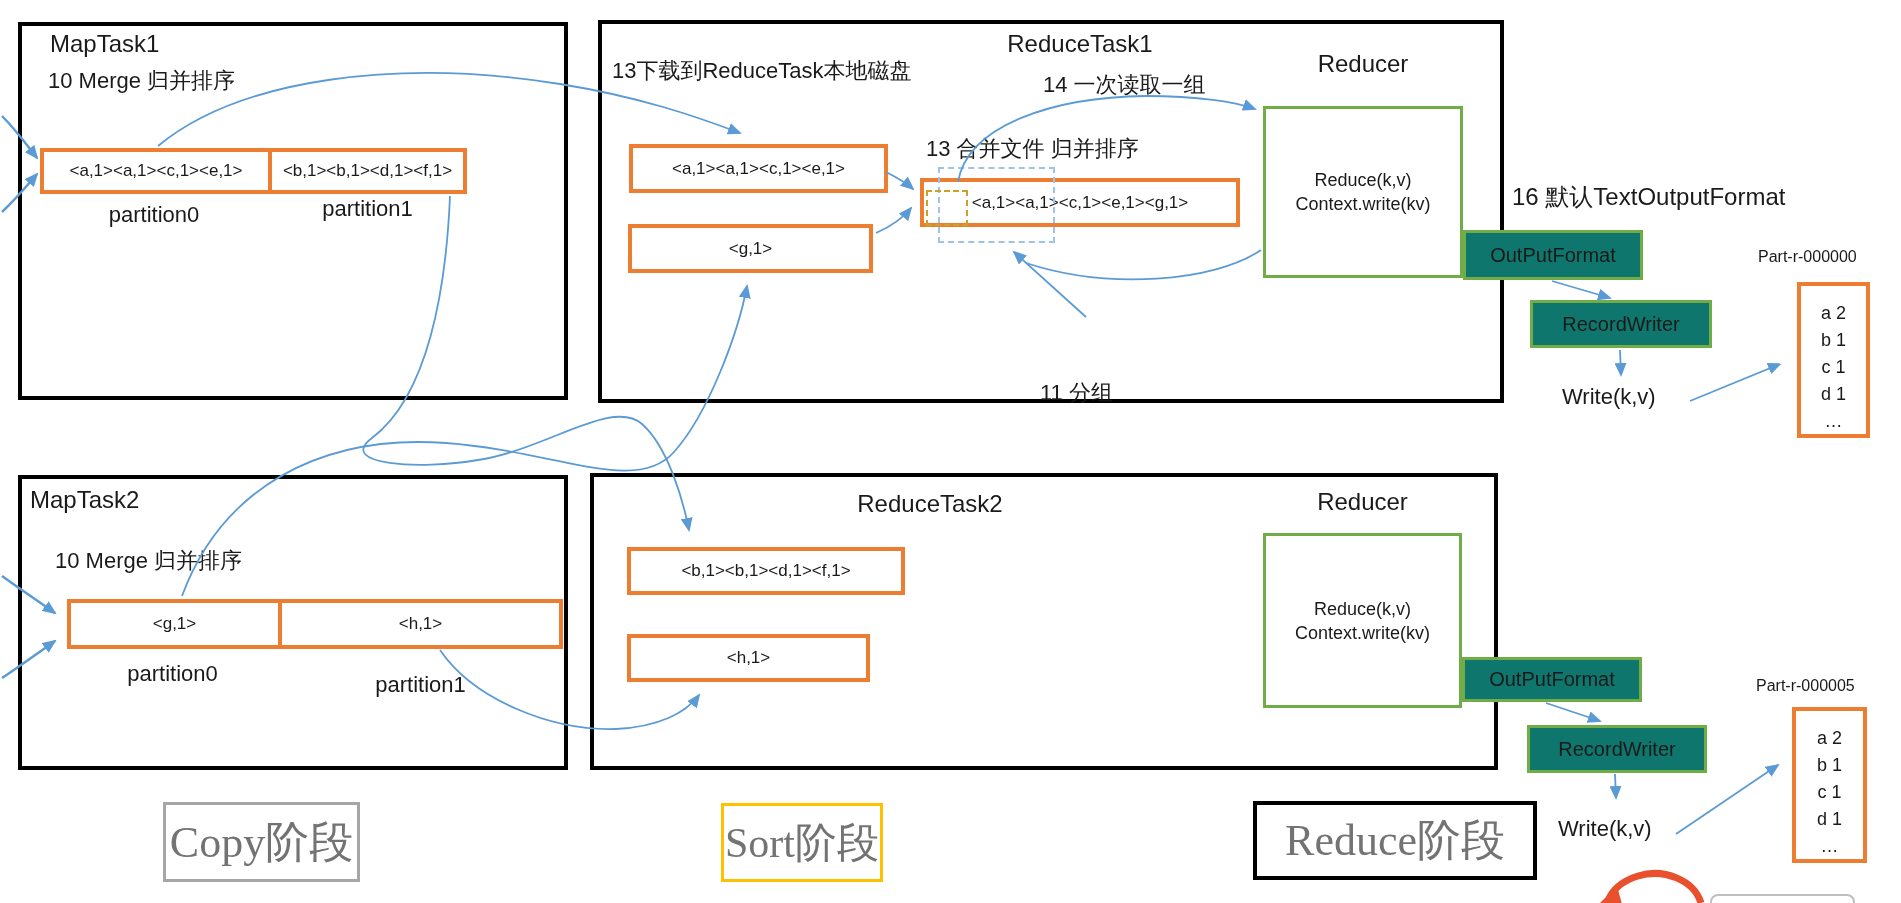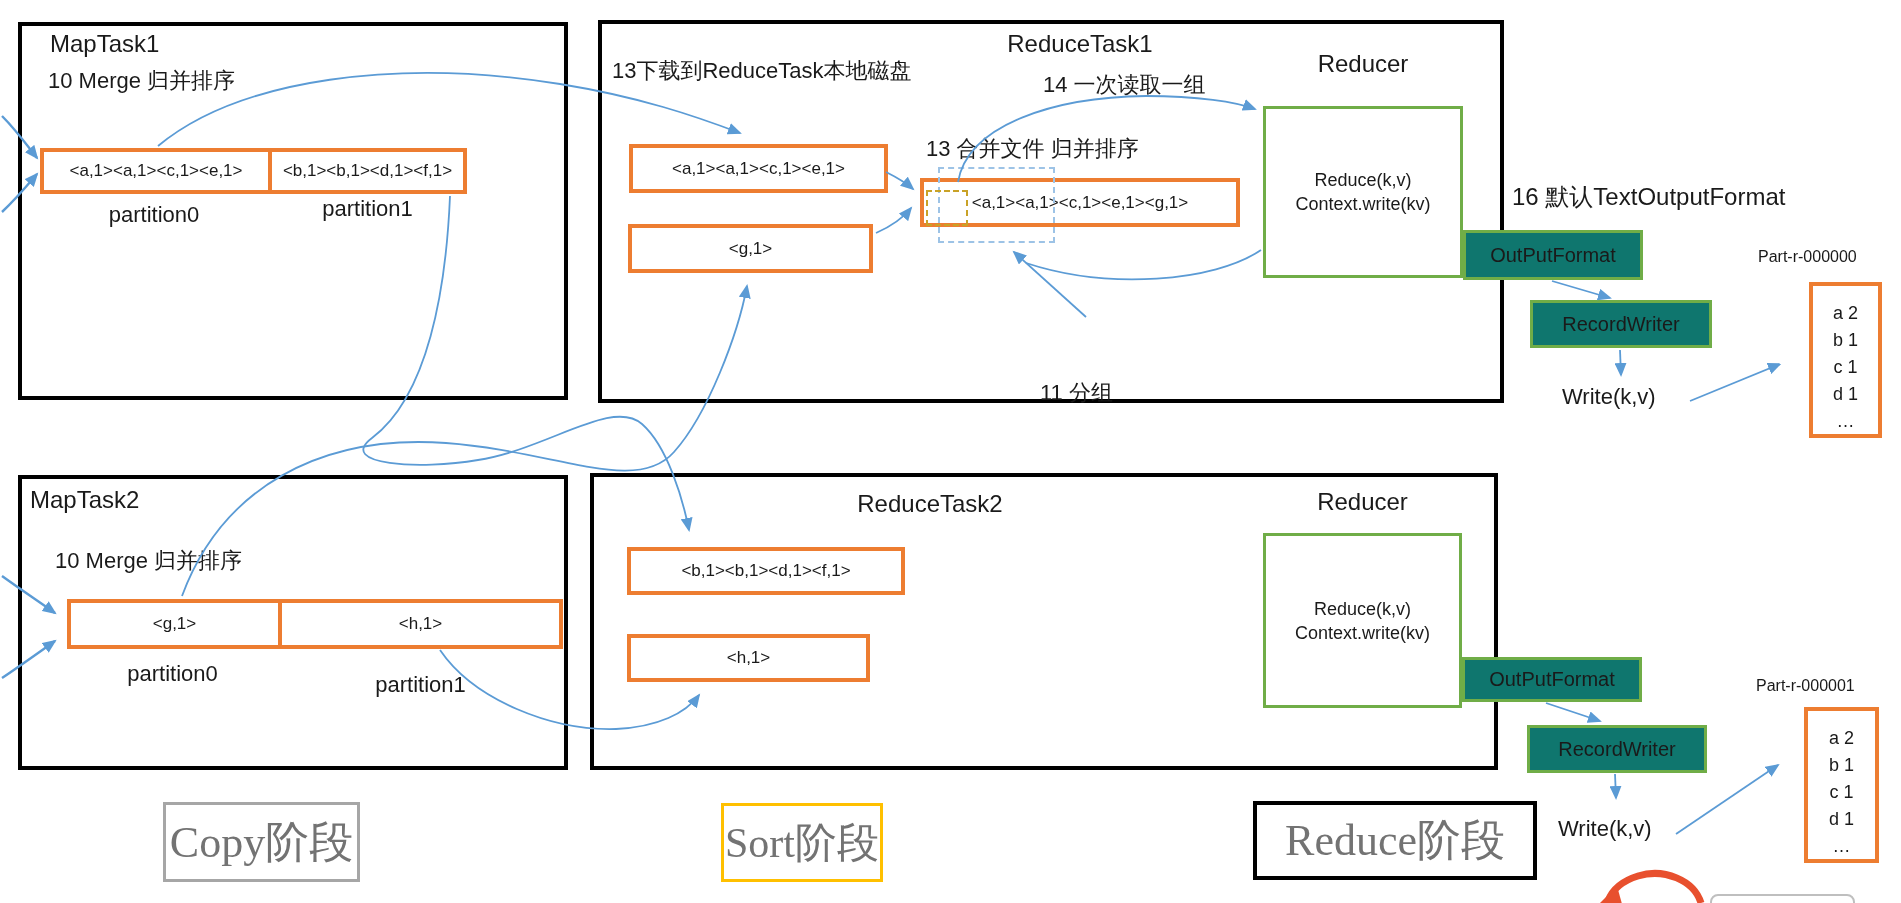--- a/index.html
+++ b/index.html
@@ -16,21 +16,21 @@
   .obox{border:4px solid #ED7D31;background:#fff;display:flex;align-items:center;justify-content:center;
         font-size:17px;white-space:nowrap;}
   .prow{border:4px solid #ED7D31;background:#fff;display:flex;}
   .pcell{display:flex;align-items:center;justify-content:center;font-size:17px;white-space:nowrap;}
   .pcell.first{border-right:4px solid #ED7D31;}
   .gbox{border:3px solid #70AD47;background:#0f766e;display:flex;align-items:center;justify-content:center;
         font-size:20px;white-space:nowrap;}
   .gbig{border:3px solid #70AD47;background:#fff;display:flex;flex-direction:column;align-items:center;justify-content:center;
         font-size:18px;line-height:24px;}
   .partbox{border:4px solid #ED7D31;background:#fff;display:flex;flex-direction:column;align-items:center;
-        font-size:18px;line-height:27px;padding-top:14px;margin-left:12px;}
+        font-size:18px;line-height:27px;padding-top:14px;}
   .ctr{text-align:center;}
   .dash-blue{border:2px dashed #9DC3E6;}
   .dash-yellow{border:2px dashed #C9A227;}
   .stagebox{display:flex;align-items:center;justify-content:center;
         font-family:"Liberation Serif","DejaVu Serif",serif;color:#737373;white-space:nowrap;}
   #stage-copy{border:3px solid #A6A6A6;font-size:44px;}
   #stage-sort{border:3px solid #FFC000;font-size:42px;}
   #stage-reduce{border:4px solid #000;font-size:44px;}
   .graycut{border:2px solid #BFBFBF;border-radius:8px;background:#fff;}
   svg.overlay{position:absolute;left:0;top:0;pointer-events:none;}
@@ -95,21 +95,21 @@
   <div class="abs title ctr" style="left:810px;top:490px;width:240px;">ReduceTask2</div>
   <div class="abs obox" style="left:627px;top:547px;width:278px;height:48px;">&lt;b,1&gt;&lt;b,1&gt;&lt;d,1&gt;&lt;f,1&gt;</div>
   <div class="abs obox" style="left:627px;top:634px;width:243px;height:48px;">&lt;h,1&gt;</div>
   <div class="abs title ctr" style="left:1263px;top:488px;width:199px;">Reducer</div>
   <div class="abs gbig" style="left:1263px;top:533px;width:199px;height:175px;">
     <span>Reduce(k,v)</span>
     <span>Context.write(kv)</span>
   </div>
   <div class="abs gbox" style="left:1462px;top:657px;width:180px;height:45px;">OutPutFormat</div>
   <div class="abs gbox" style="left:1527px;top:725px;width:180px;height:48px;">RecordWriter</div>
-  <div class="abs small-lbl" style="left:1756px;top:677px;">Part-r-000001</div>
+  <div class="abs small-lbl" style="left:1756px;top:677px;">Part-r-000005</div>
   <div class="abs partbox" style="left:1792px;top:707px;width:75px;height:156px;">
     <span>a 2</span>
     <span>b 1</span>
     <span>c 1</span>
     <span>d 1</span>
     <span>…</span>
   </div>
   <div class="abs lbl" style="left:1558px;top:816px;">Write(k,v)</div>
 
   <div id="stage-copy" class="abs stagebox" style="left:163px;top:802px;width:197px;height:80px;">Copy阶段</div>

